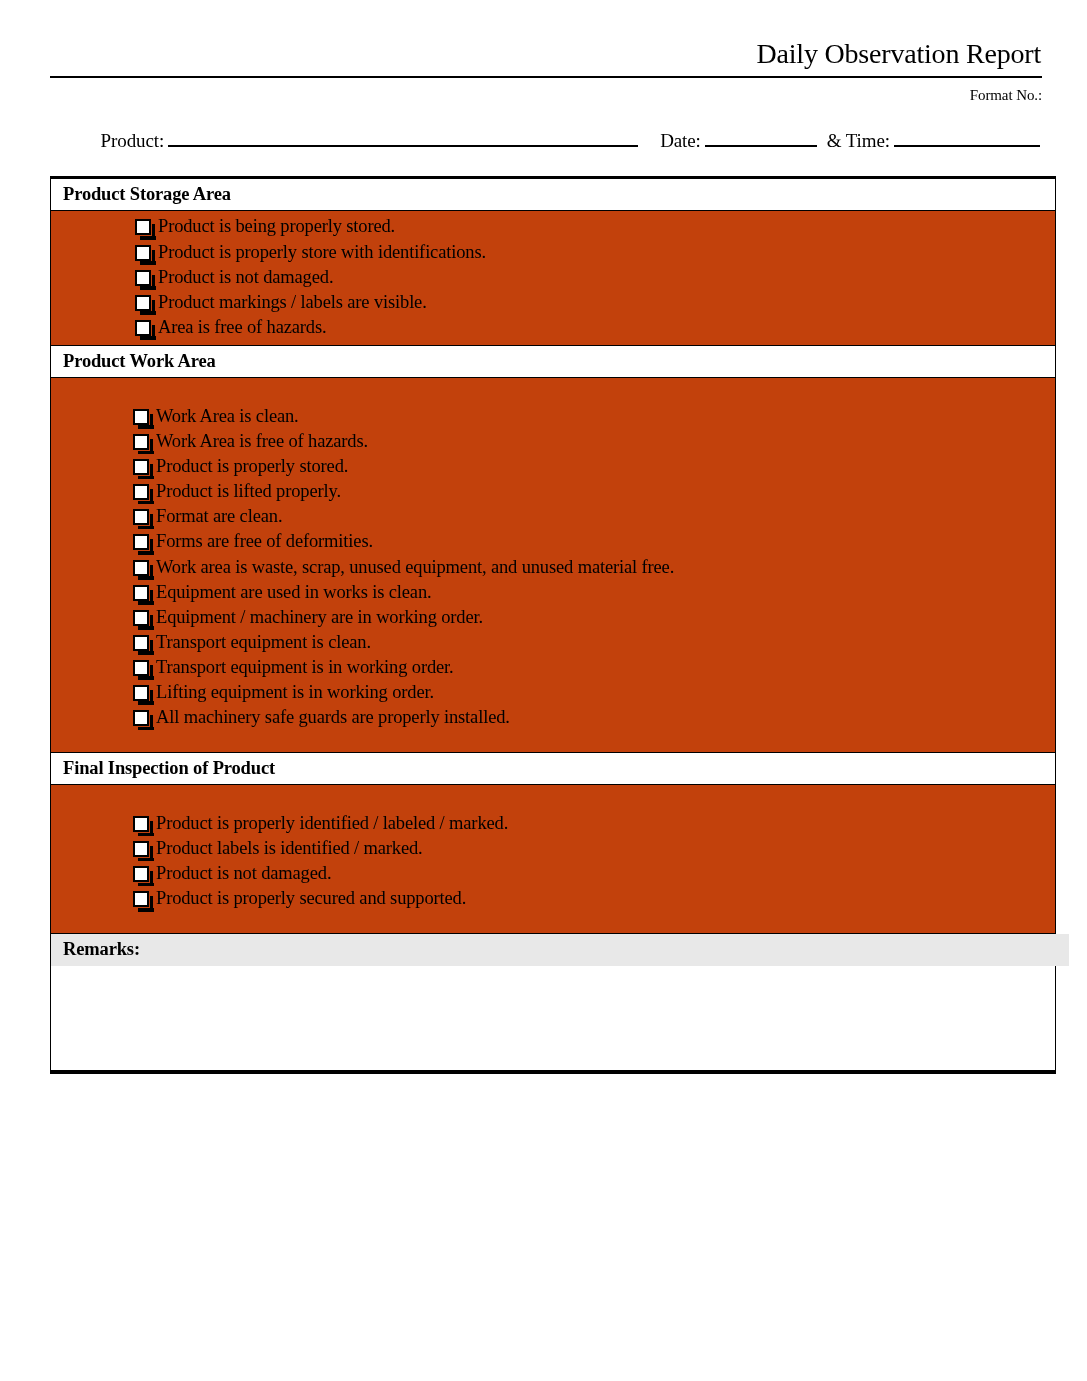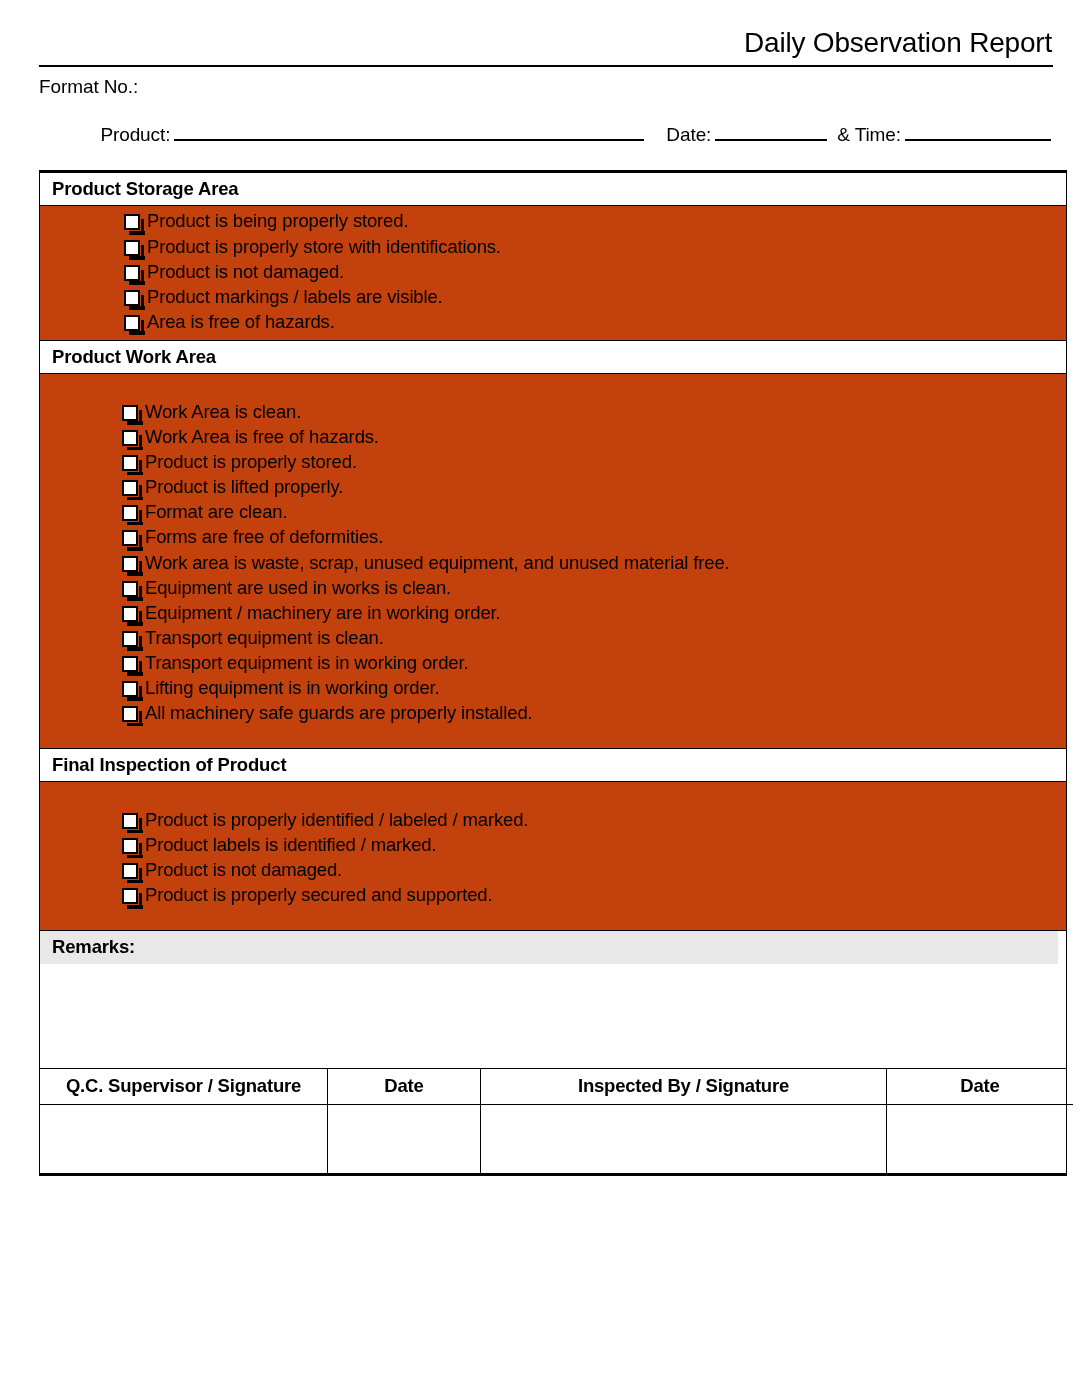--- a/index.html
+++ b/index.html
@@ -13,44 +13,46 @@
     font-family: "Liberation Sans", sans-serif;
     color: #000000;
     -webkit-font-smoothing: antialiased;
   }
 
   .page {
     position: relative;
     width: 1087px;
     height: 1381px;
     box-sizing: border-box;
-    padding: 1px;
+    padding: 12px;
+    font-family: Liberation Serif, serif;
   }
 
   
   .header-block {
     padding: 0 33px 0 38px;
   }
   .doc-title {
     text-align: right;
     font-size: 28px;
     font-weight: 400;
     letter-spacing: -0.2px;
     line-height: 1.15;
     padding-top: 26px;
     padding-right: 1px;
   }
   .title-rule {
     border-top: 2.2px solid #000;
     margin-top: 6px;
   }
   .format-no {
-    font-size: 19px;
+    font-size: 15px;
     padding-top: 9px;
     letter-spacing: -0.1px;
+    text-align: right;
   }
 
   .product-row {
     display: flex;
     align-items: baseline;
     font-size: 19px;
     margin-top: 24px;
     letter-spacing: -0.1px;
     white-space: nowrap;
     justify-content: flex-end;
@@ -300,33 +302,15 @@
         <span class="cbox"></span>
         <span class="check-label">Product is properly secured and supported.</span>
       </div>
     </div>
 
     <div class="remarks-wrap">
       <div class="remarks-bar">Remarks:</div>
       <div class="remarks-space"></div>
     </div>
 
-    <table class="sig-table">
-      <thead>
-        <tr>
-          <th class="col-sup">Q.C. Supervisor / Signature</th>
-          <th class="col-d1">Date</th>
-          <th class="col-insp">Inspected By / Signature</th>
-          <th class="col-d2">Date</th>
-        </tr>
-      </thead>
-      <tbody>
-        <tr>
-          <td></td>
-          <td></td>
-          <td></td>
-          <td></td>
-        </tr>
-      </tbody>
-    </table>
 
   </div>
 </div>
 
 </body></html>

